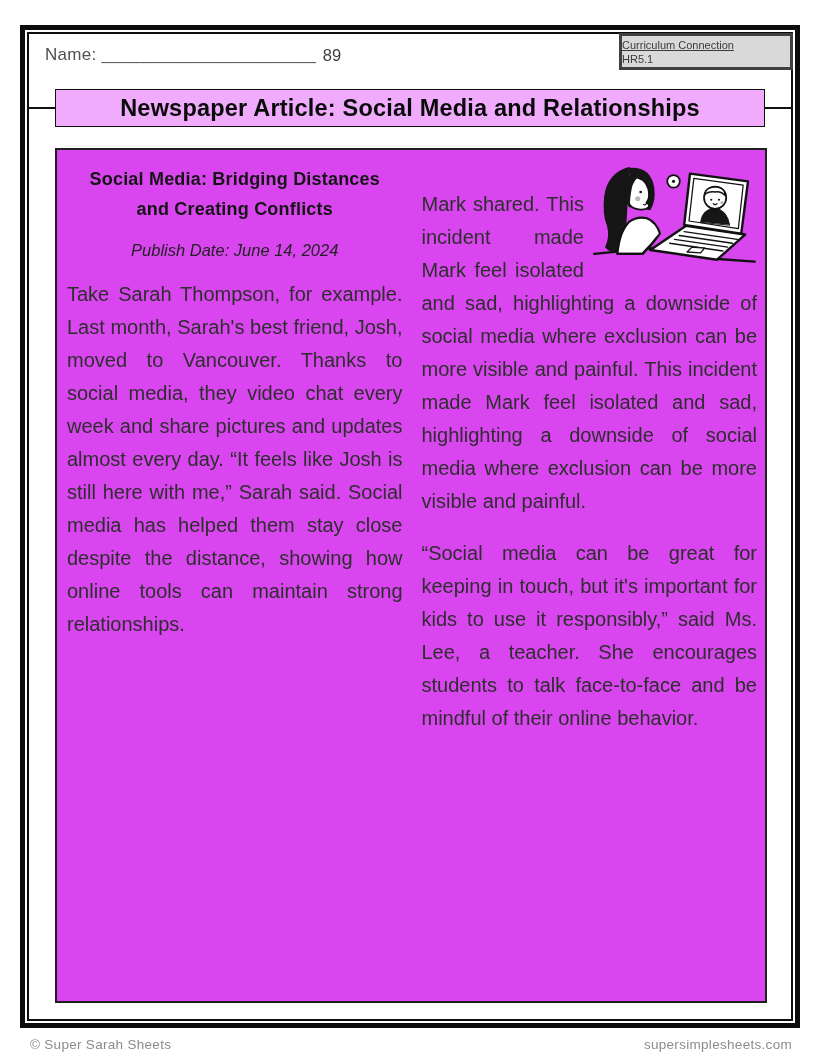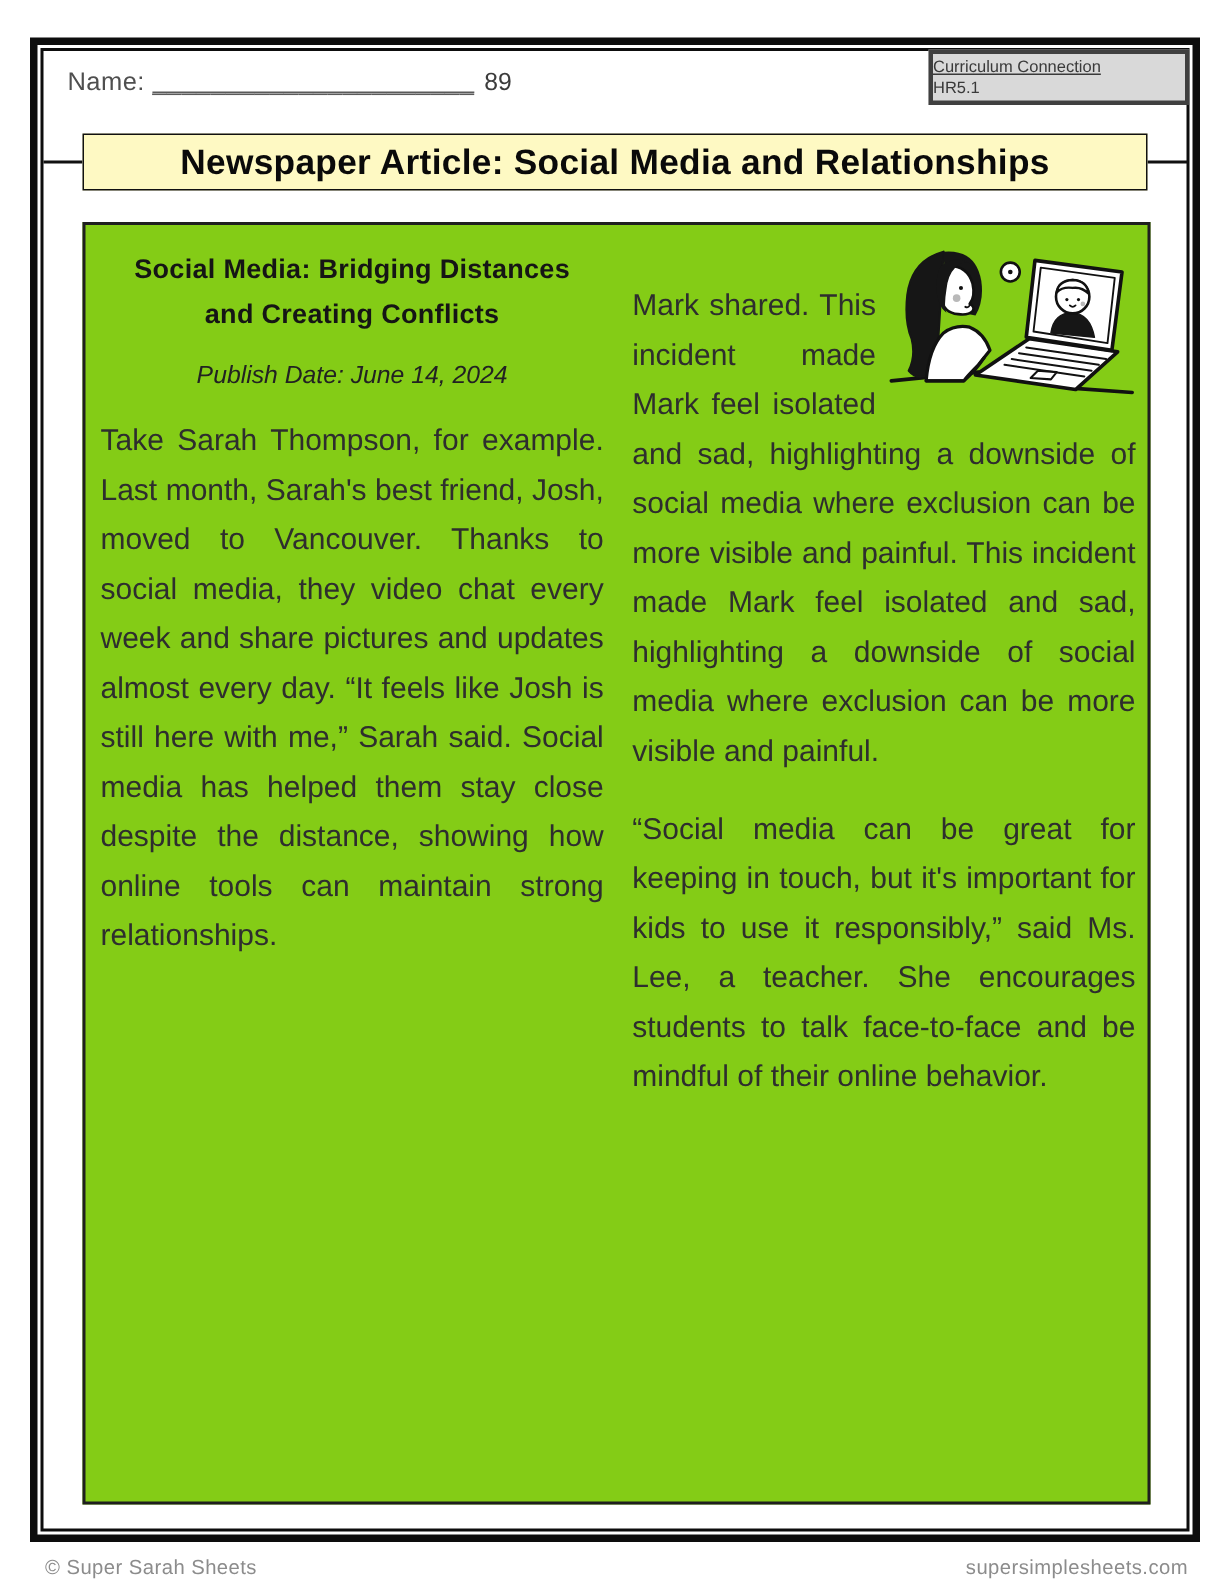--- a/index.html
+++ b/index.html
@@ -20,52 +20,52 @@
   .inner-frame {
     position: absolute; inset: 2px;
     border: 2px solid #0d0d0d;
   }
   
   .name-row {
     position: absolute; left: 45px; top: 45px;
     font-size: 17px; color: #4f4f4f; letter-spacing: .3px;
     white-space: nowrap;
   }
-  .name-line { color: #5a5a5a; text-decoration: underline; }
+  .name-line { color: #5a5a5a; }
   .page-number {
     position: absolute; left: 0; top: 46px; width: 664px;
     text-align: center; font-size: 16.5px; color: #3c3c3c;
   }
   .curriculum-box {
     position: absolute; left: 619px; top: 33px;
     width: 174px; height: 37px;
     background: #d9d9d9; border: 3px solid #404040;
     display: flex; flex-direction: column; align-items: flex-start; justify-content: center;
     font-size: 11px; color: #3a3a3a; line-height: 14px;
   }
   .curriculum-title { text-decoration: underline; }
   
   .title-bar {
     position: absolute; left: 55px; top: 89px;
     width: 710px; height: 38px;
     border: 1.5px solid #111;
-    background: #fef9c3;
+    background: #f0abfc;
     display: flex; align-items: center; justify-content: center;
     font-size: 23.5px; font-weight: bold; color: #0a0a0a;
     letter-spacing: .2px;
   }
   .connector { position: absolute; height: 1.5px; background: #111; top: 107px; }
   .connector.left  { left: 29px;  width: 26px; }
   .connector.right { left: 765px; width: 27px; }
   
   .article-box {
     position: absolute; left: 55px; top: 148px;
     width: 712px; height: 855px;
     border: 2px solid #1f1f1f;
-    background: #84cc16;
+    background: #d946ef;
     padding: 12px 8px 0 10px;
     display: flex; gap: 19px;
   }
   .col { flex: 1 1 0; min-width: 0; }
   .headline {
     font-size: 18px; font-weight: bold; color: #151515;
     text-align: center; line-height: 30px; letter-spacing: .2px;
     padding: 2px 10px 0 10px;
   }
   .publish-date {

